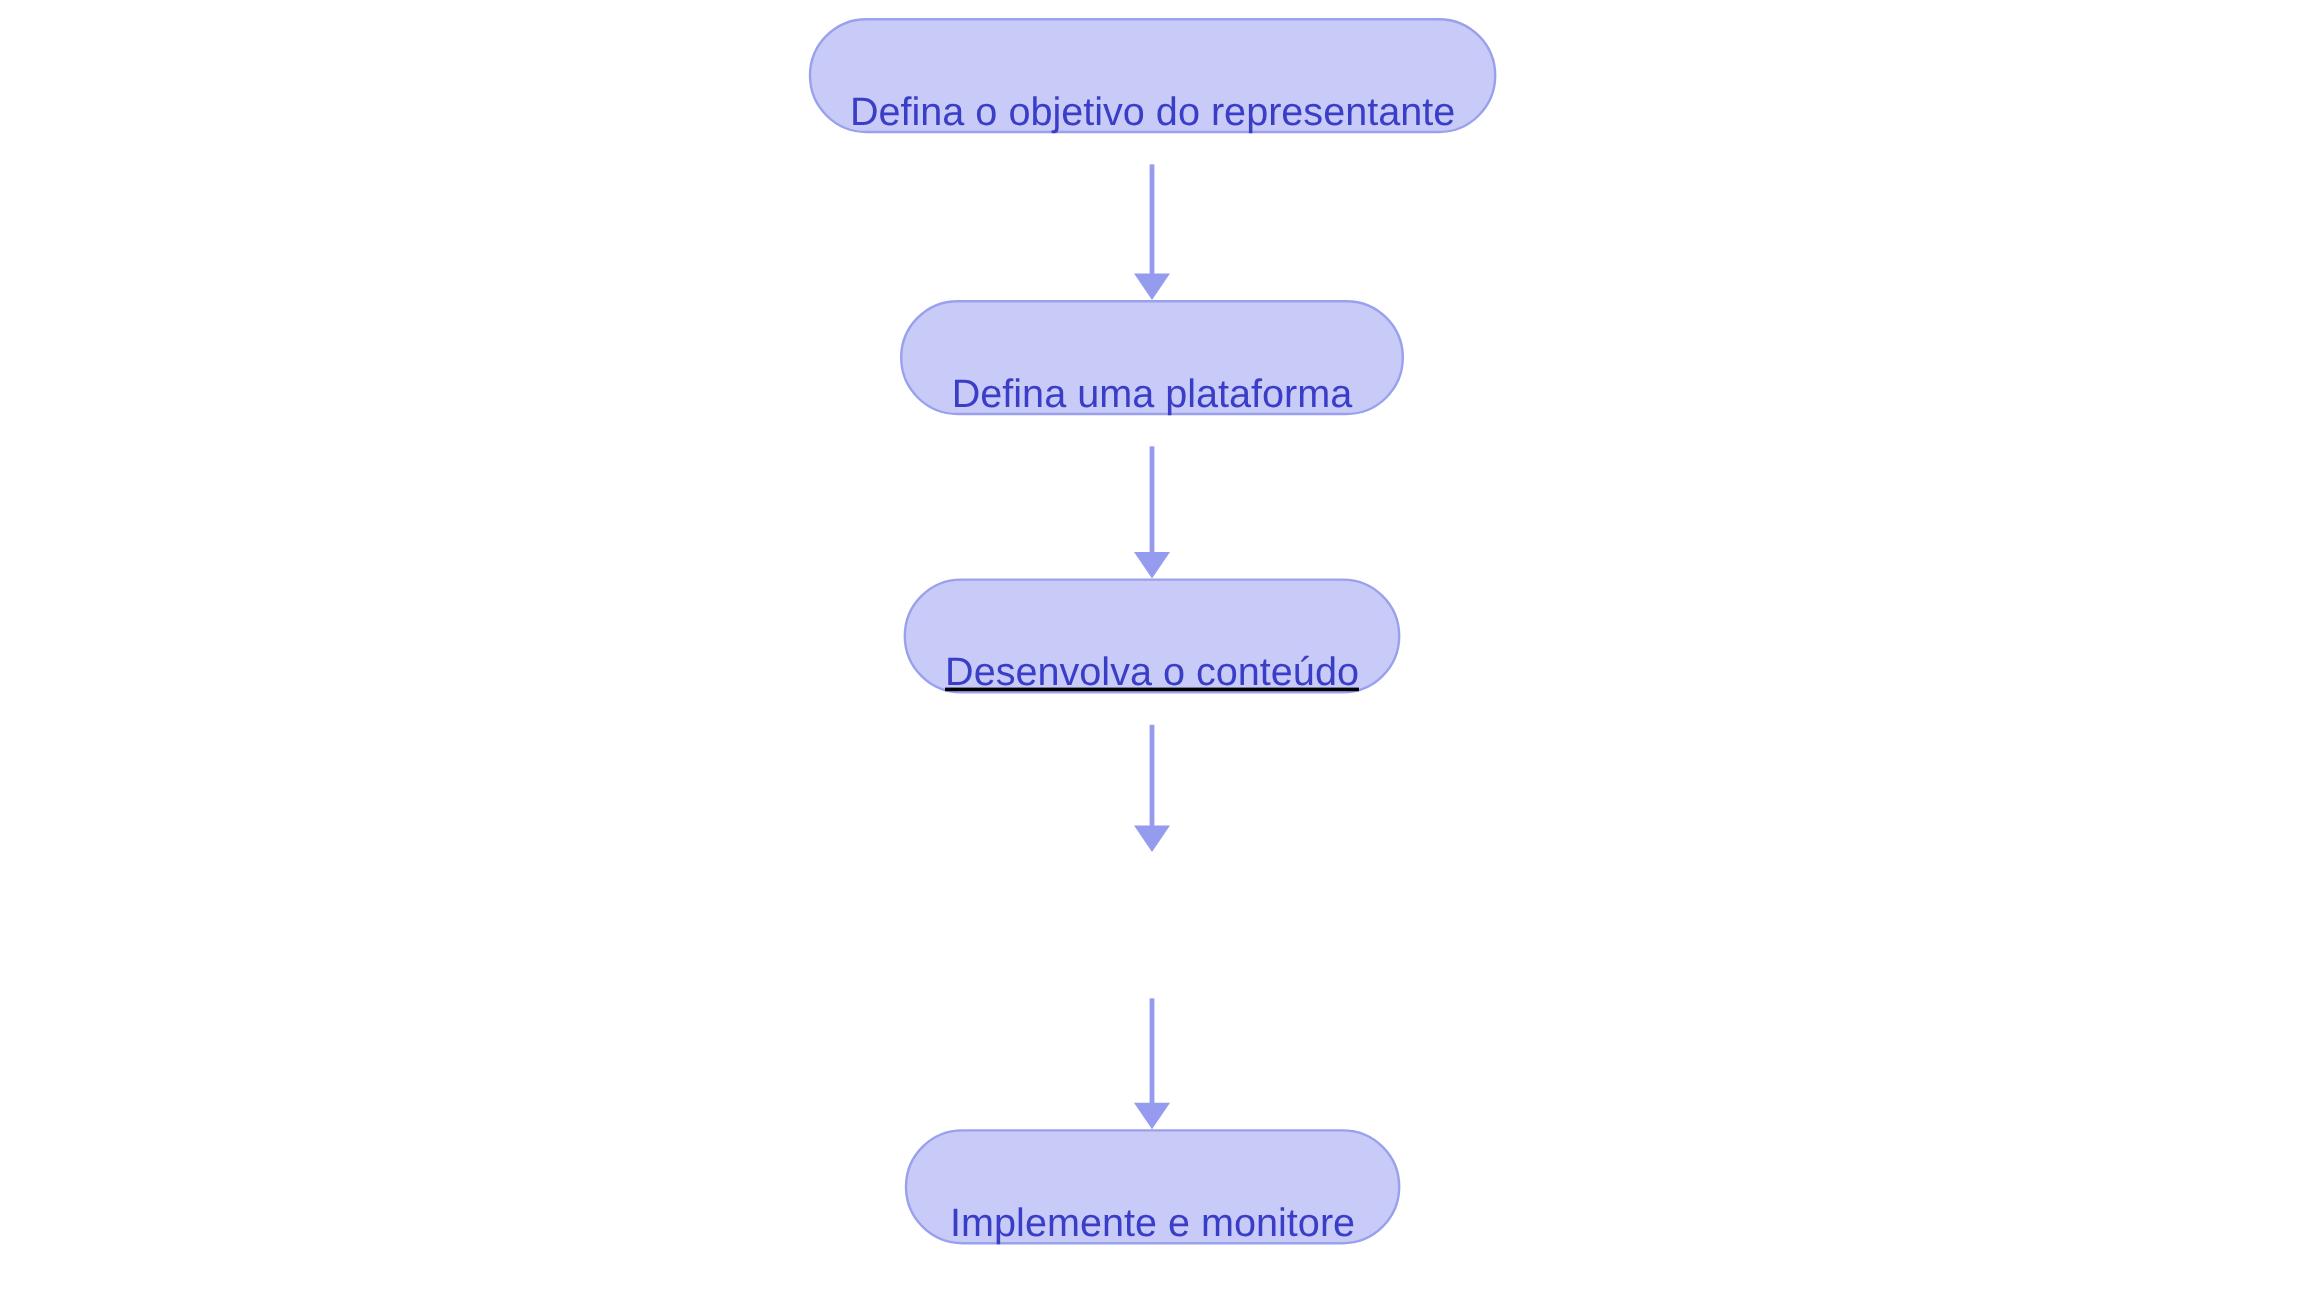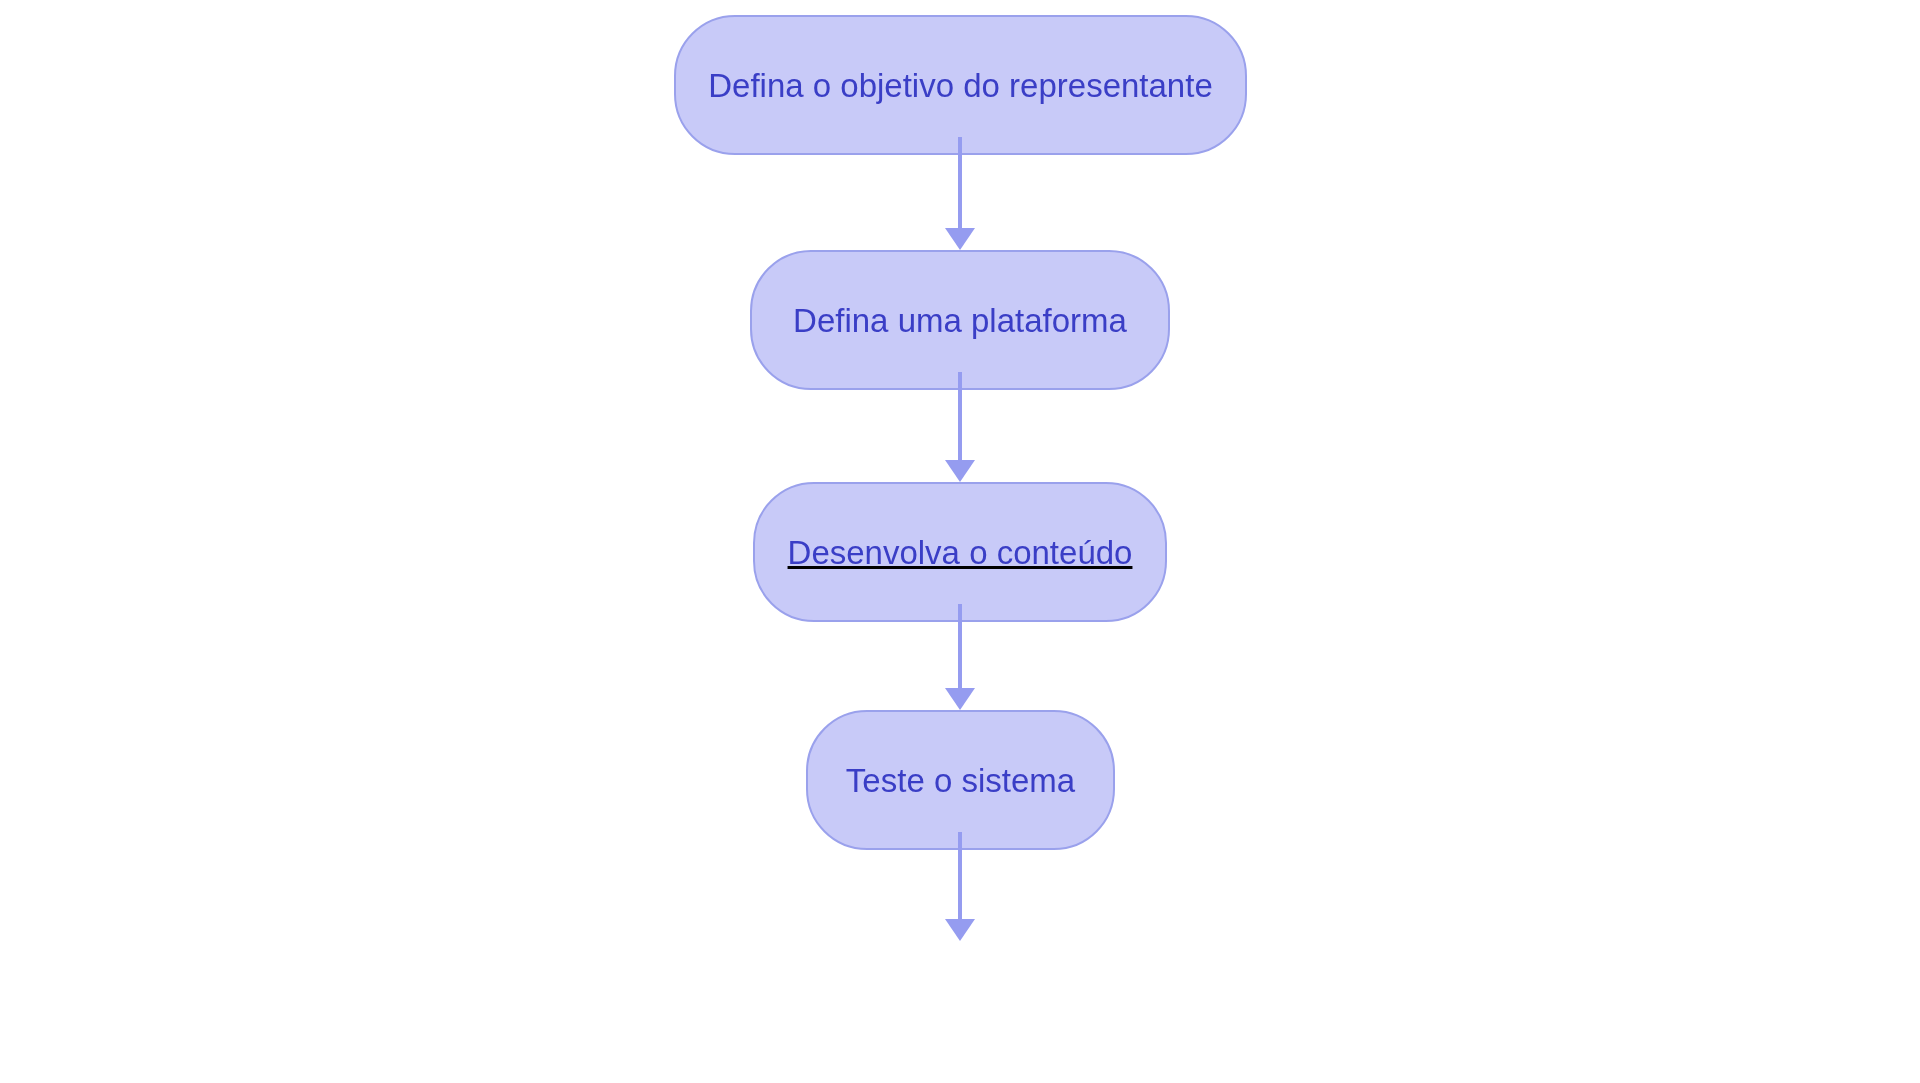--- a/index.html
+++ b/index.html
@@ -11,26 +11,26 @@
     position: relative;
     width: 1920px;
     height: 1083px;
     background: var(--bg, #ffffff);
     overflow: hidden;
     font-family: "Liberation Sans", sans-serif;
   }
   .node {
     position: absolute;
     box-sizing: border-box;
-    height: 140px;
+    height: 96px;
     background: var(--node-fill, #c8caf8);
     border: 2px solid var(--node-border, #9aa1ec);
     border-radius: 61px;
     display: flex;
-    align-items: center;
+    align-items: flex-end;
     justify-content: center;
   }
   .node span {
     color: var(--text-color, #3a3ec6);
     font-size: 33px;
     line-height: 1;
     white-space: nowrap;
     text-align: center;
   }
   .n1 { left: 674px; top: 15px;  width: 573px; }
@@ -92,23 +92,23 @@
 
   <div class="node n3">
     <span>Desenvolva o conteúdo</span>
   </div>
 
   <div class="arrow a3">
     <div class="shaft"></div>
     <div class="head"></div>
   </div>
 
-  <div class="node n4">
-    <span>Teste o sistema</span>
-  </div>
 
   <div class="arrow a4">
     <div class="shaft"></div>
     <div class="head"></div>
   </div>
 
+  <div class="node n5">
+    <span>Implemente e monitore</span>
+  </div>
 
 </div>
 
 </body></html>

